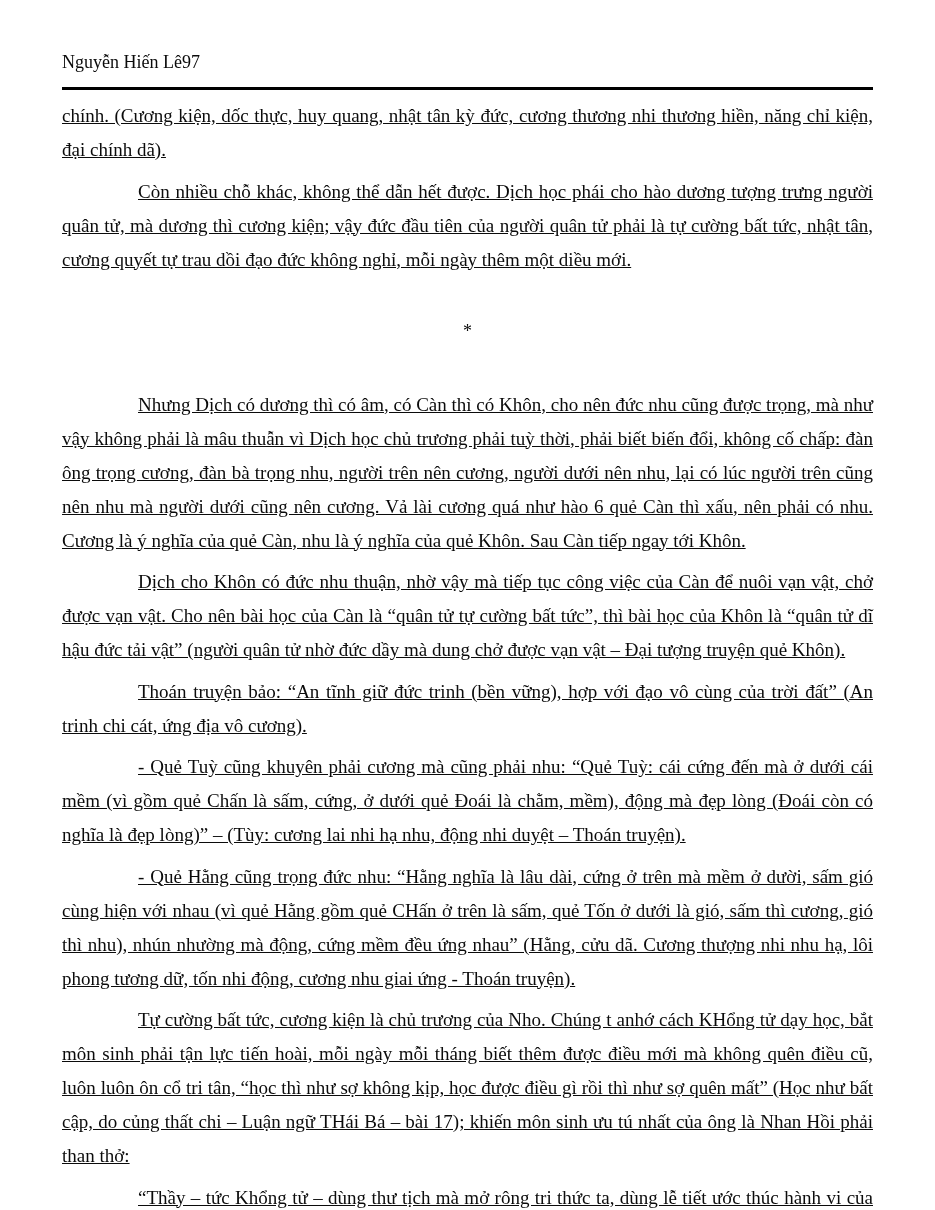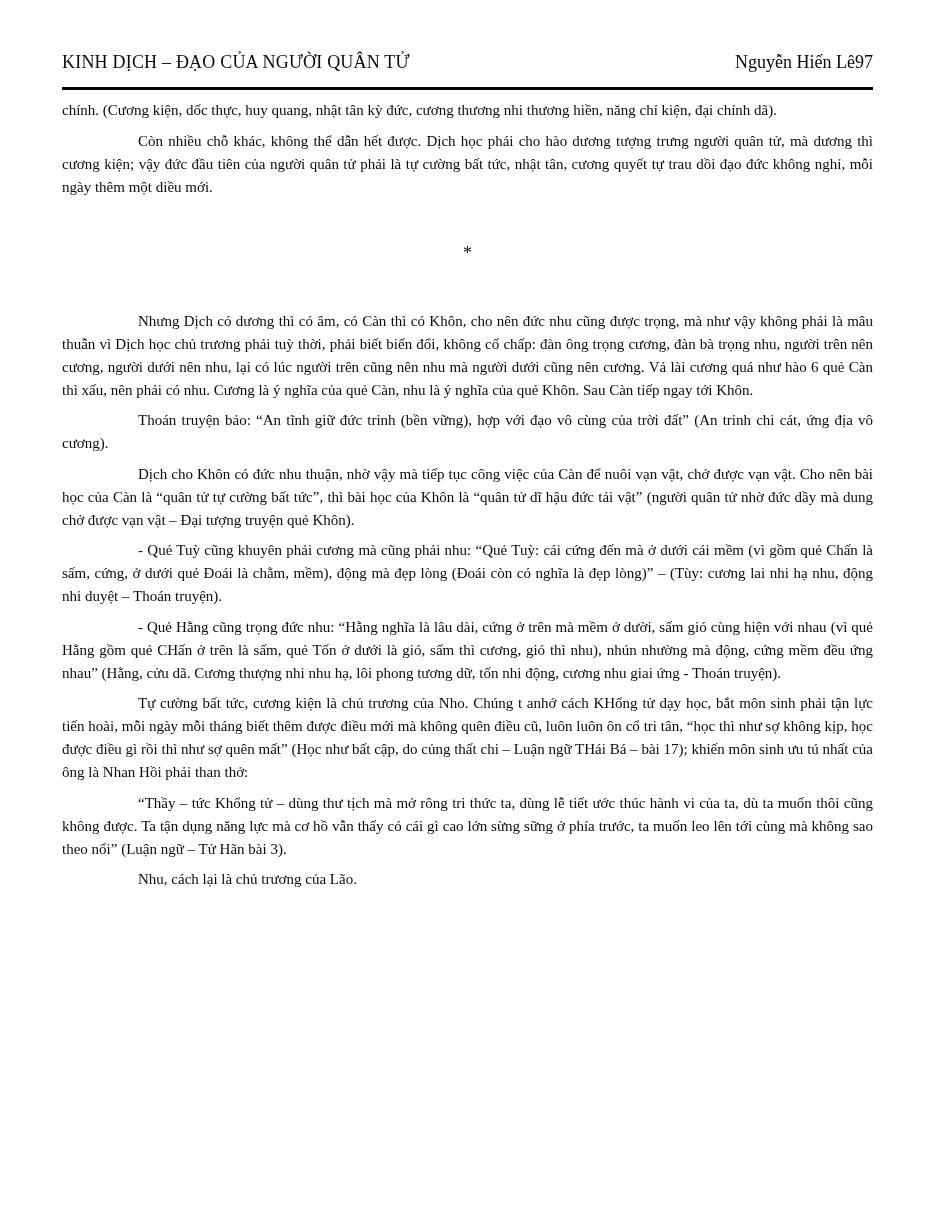--- a/index.html
+++ b/index.html
@@ -39,56 +39,56 @@
   .header-rule {
     border: 0;
     border-top: 3px solid #000000;
     margin: 14px 0 0 0;
   }
   .body-text {
     margin-top: 9px;
   }
   .para {
     margin: 0 0 7.5px 0;
-    font-size: 15px;
-    line-height: 23px;
+    font-size: 19px;
+    line-height: 34px;
     text-align: justify;
     text-indent: 76px;
+    text-decoration: underline;
   }
   .para.no-indent {
     text-indent: 0;
   }
   .separator {
     text-align: center;
     font-size: 18px;
     margin: 44px 0 46px 0;
   }
 </style>
 </head>
 <body>
 
 <div class="page">
 
   <header class="page-header">
-    <span class="book-title">KINH DỊCH – ĐẠO CỦA NGƯỜI QUÂN TỬ</span>
     <span class="author">Nguyễn Hiến Lê</span>
     <span class="page-number">97</span>
   </header>
 
   <hr class="header-rule">
 
   <main class="body-text">
     <p class="para no-indent">chính. (Cương kiện, dốc thực, huy quang, nhật tân kỳ đức, cương thương nhi thương hiền, năng chỉ kiện, đại chính dã).</p>
     <p class="para">Còn nhiều chỗ khác, không thể dẫn hết được. Dịch học phái cho hào dương tượng trưng người quân tử, mà dương thì cương kiện; vậy đức đầu tiên của người quân tử phải là tự cường bất tức, nhật tân, cương quyết tự trau dồi đạo đức không nghỉ, mỗi ngày thêm một diều mới.</p>
 
     <div class="separator">*</div>
 
     <p class="para">Nhưng Dịch có dương thì có âm, có Càn thì có Khôn, cho nên đức nhu cũng được trọng, mà như vậy không phải là mâu thuẫn vì Dịch học chủ trương phải tuỳ thời, phải biết biến đổi, không cố chấp: đàn ông trọng cương, đàn bà trọng nhu, người trên nên cương, người dưới nên nhu, lại có lúc người trên cũng nên nhu mà người dưới cũng nên cương. Vả lài cương quá như hào 6 quẻ Càn thì xấu, nên phải có nhu. Cương là ý nghĩa của quẻ Càn, nhu là ý nghĩa của quẻ Khôn. Sau Càn tiếp ngay tới Khôn.</p>
+    <p class="para">Dịch cho Khôn có đức nhu thuận, nhờ vậy mà tiếp tục công việc của Càn để nuôi vạn vật, chở được vạn vật. Cho nên bài học của Càn là “quân tử tự cường bất tức”, thì bài học của Khôn là “quân tử dĩ hậu đức tải vật” (người quân tử nhờ đức dầy mà dung chở được vạn vật – Đại tượng truyện quẻ Khôn).</p>
     <p class="para">Thoán truyện bảo: “An tĩnh giữ đức trinh (bền vững), hợp với đạo vô cùng của trời đất” (An trinh chi cát, ứng địa vô cương).</p>
-    <p class="para">Dịch cho Khôn có đức nhu thuận, nhờ vậy mà tiếp tục công việc của Càn để nuôi vạn vật, chở được vạn vật. Cho nên bài học của Càn là “quân tử tự cường bất tức”, thì bài học của Khôn là “quân tử dĩ hậu đức tải vật” (người quân tử nhờ đức dầy mà dung chở được vạn vật – Đại tượng truyện quẻ Khôn).</p>
     <p class="para">- Quẻ Tuỳ cũng khuyên phải cương mà cũng phải nhu: “Quẻ Tuỳ: cái cứng đến mà ở dưới cái mềm (vì gồm quẻ Chấn là sấm, cứng, ở dưới quẻ Đoái là chằm, mềm), động mà đẹp lòng (Đoái còn có nghĩa  là đẹp lòng)” – (Tùy: cương lai nhi hạ nhu, động nhi duyệt – Thoán truyện).</p>
     <p class="para">- Quẻ Hằng cũng trọng đức nhu: “Hằng nghĩa là lâu dài, cứng ở trên mà mềm ở dười, sấm gió cùng hiện với nhau (vì quẻ Hằng gồm quẻ CHấn ở trên là sấm, quẻ Tốn ở dưới là gió, sấm thì cương, gió thì nhu), nhún nhường mà động, cứng mềm đều ứng nhau” (Hằng, cửu dã. Cương thượng nhi nhu hạ, lôi phong tương dữ, tốn nhi động, cương nhu giai ứng - Thoán truyện).</p>
     <p class="para">Tự cường bất tức, cương kiện là chủ trương của Nho. Chúng t anhớ cách KHổng tử dạy học, bắt môn sinh phải tận lực tiến hoài, mỗi ngày mỗi tháng biết thêm được điều mới mà không quên điều cũ, luôn luôn ôn cổ tri tân, “học thì như sợ không kịp, học được điều gì rồi thì như sợ quên mất” (Học như bất cập, do củng thất chi – Luận ngữ THái Bá – bài 17); khiến môn sinh ưu tú nhất của ông là Nhan Hồi phải than thở:</p>
     <p class="para">“Thầy – tức Khổng tử – dùng thư tịch mà mở rông tri thức ta, dùng lễ tiết ước thúc hành vi của ta, dù ta muốn thôi cũng không được. Ta tận dụng năng lực mà cơ hồ vẫn thấy có cái gì cao lớn sừng sững ở phía trước, ta muốn leo lên tới cùng mà không sao theo nổi” (Luận ngữ – Tử Hãn bài 3).</p>
     <p class="para">Nhu, cách lại là chủ trương của Lão.</p>
   </main>
 
 </div>
 
 </body></html>

